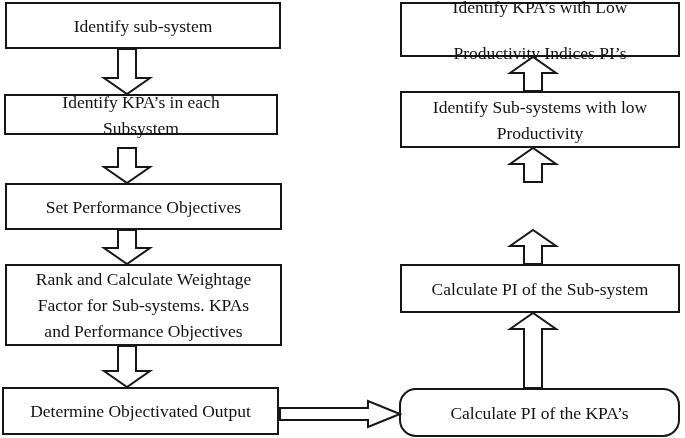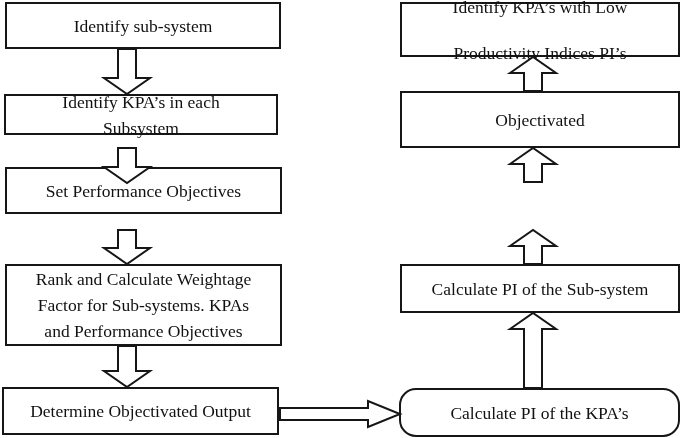--- a/index.html
+++ b/index.html
@@ -11,21 +11,21 @@
     position:absolute; box-sizing:border-box;
     border:2px solid #161616; background:#ffffff;
     display:flex; flex-direction:column; align-items:center; justify-content:center;
     text-align:center; font-size:17.5px; line-height:26px;
   }
   .box .line { display:block; white-space:nowrap; }
 
   
   .b1  { left:5px;   top:2px;   width:276px; height:47px; }
   .b2  { left:4px;   top:94px;  width:274px; height:41px; }
-  .b3  { left:5px;   top:167px; width:277px; height:47px; }
+  .b3  { left:5px;   top:183px; width:277px; height:47px; }
   .b4  { left:5px;   top:264px; width:277px; height:82px; line-height:26px; }
   .b5  { left:2px;   top:387px; width:277px; height:48px; }
   
   .b6  { left:399px; top:388px; width:281px; height:49px;border-radius:17px; }
   .b7  { left:400px; top:264px; width:280px; height:49px; }
   .b8  { left:400px; top:182px; width:280px; height:48px; }
   .b9  { left:400px; top:91px;  width:280px; height:57px; }
   .b10 { left:400px; top:2px;   width:280px; height:55px;gap:20px; }
 
   .arrow { position:absolute; overflow:visible; }
@@ -65,21 +65,22 @@
     <span class="line">Determine Objectivated Output</span>
   </div>
 
   <div class="box b6">
     <span class="line">Calculate PI of the KPA’s</span>
   </div>
   <div class="box b7">
     <span class="line">Calculate PI of the Sub-system</span>
   </div>
   <div class="box b9">
-    <span class="line">Objectivated</span>
+    <span class="line">Identify Sub-systems with low</span>
+    <span class="line">Productivity</span>
   </div>
   <div class="box b10">
     <span class="line">Identify KPA’s with Low</span>
     <span class="line">Productivity Indices PI’s</span>
   </div>
 
   <svg class="arrow a1" width="48" height="47" viewBox="-1 -1 48 47">
     <polygon points="14,0 14,29 0,29 23,45 46,29 32,29 32,0"></polygon>
   </svg>
   <svg class="arrow a2" width="48" height="37" viewBox="-1 -1 48 37">

